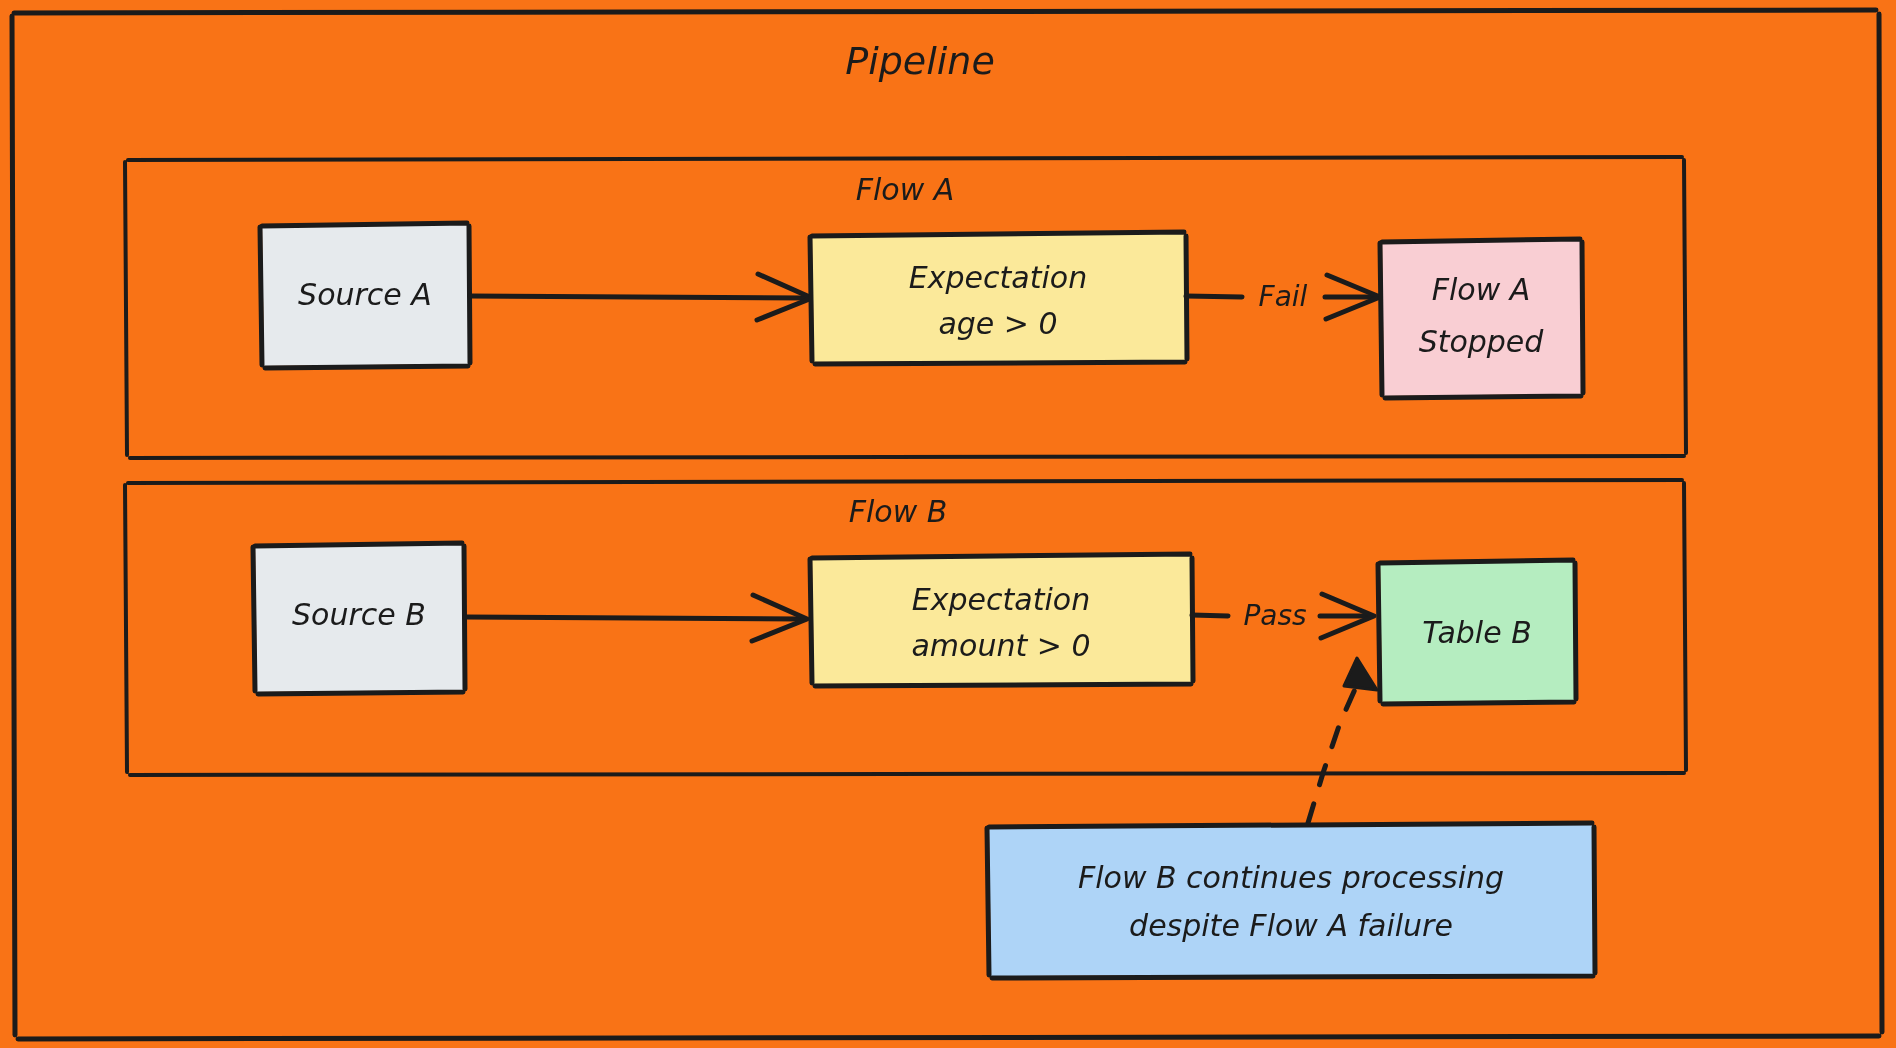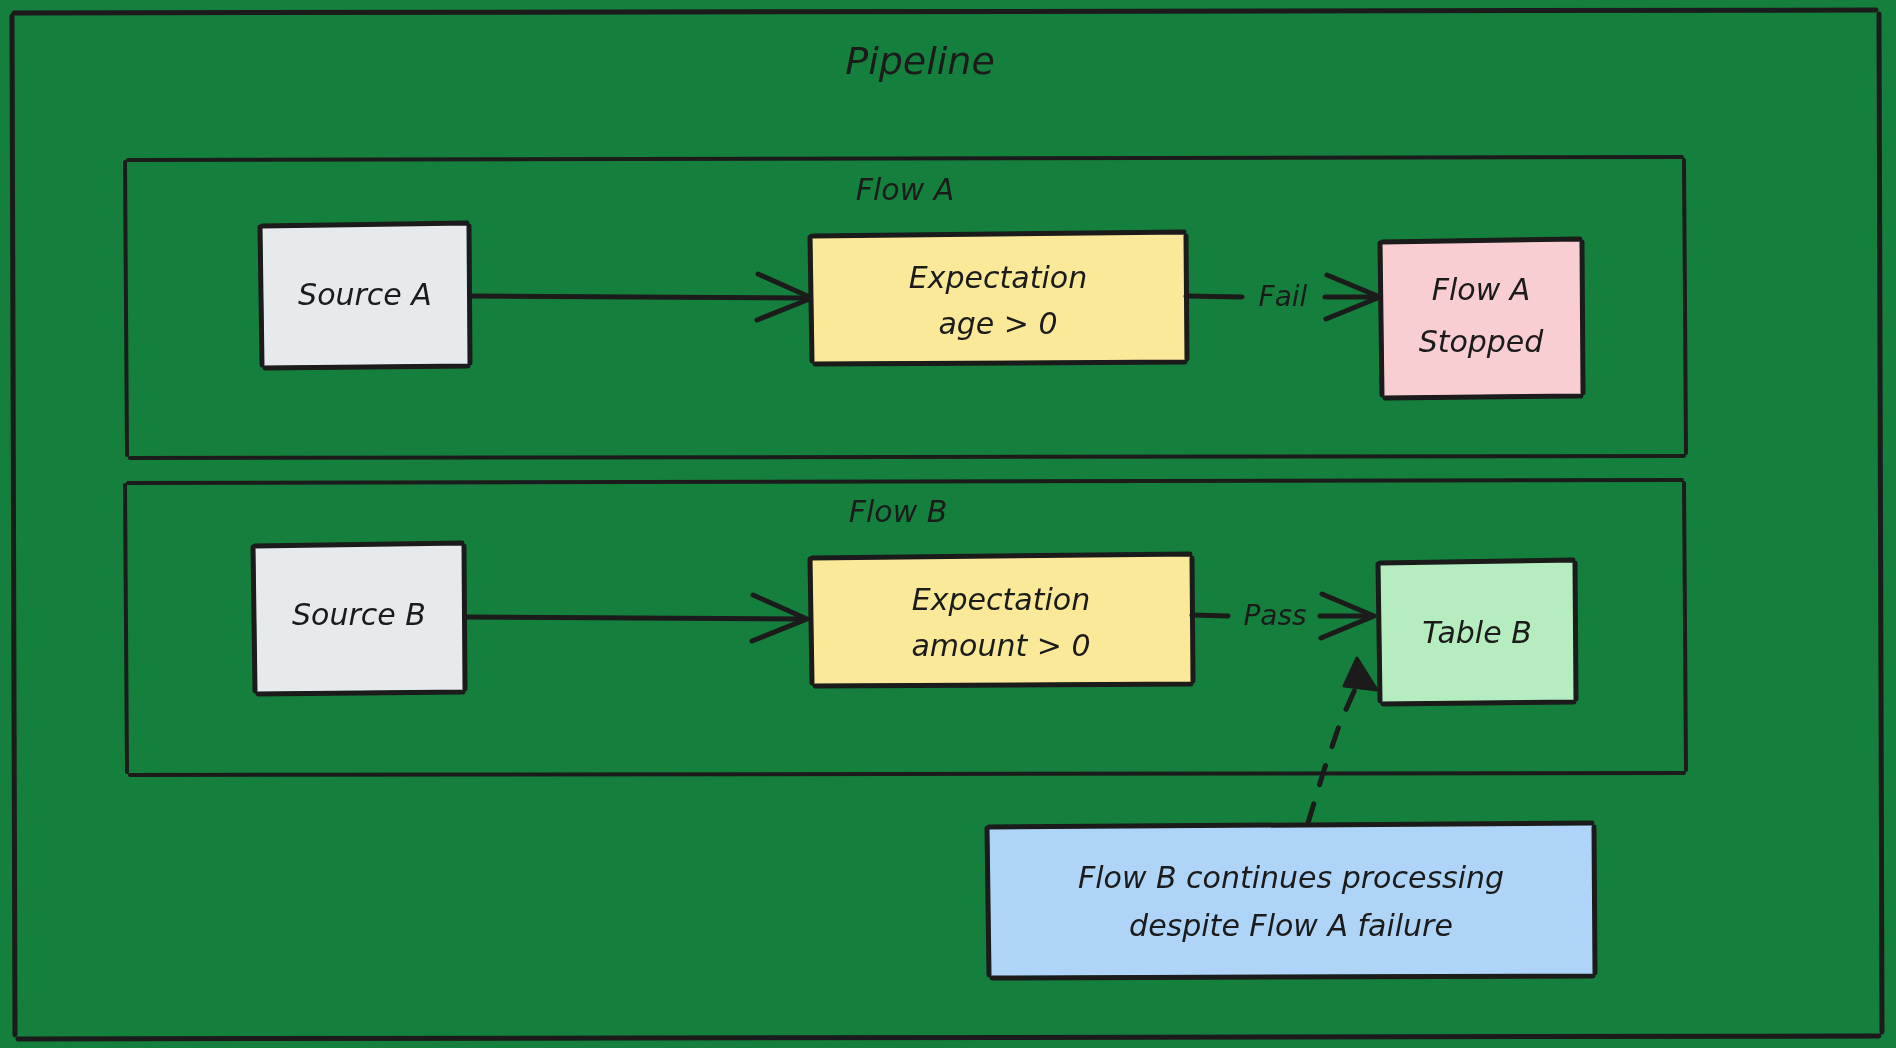--- a/index.html
+++ b/index.html
@@ -10,21 +10,21 @@
   body {
     width: 1896px;
     height: 1048px;
     overflow: hidden;
     font-family: "DejaVu Sans", sans-serif;
   }
   #diagram-root {
     position: relative;
     width: 1896px;
     height: 1048px;
-    background: #15803d;
+    background: #f97316;
   }
   svg.canvas {
     position: absolute;
     top: 0;
     left: 0;
     width: 1896px;
     height: 1048px;
     display: block;
   }
   .hand-text {

